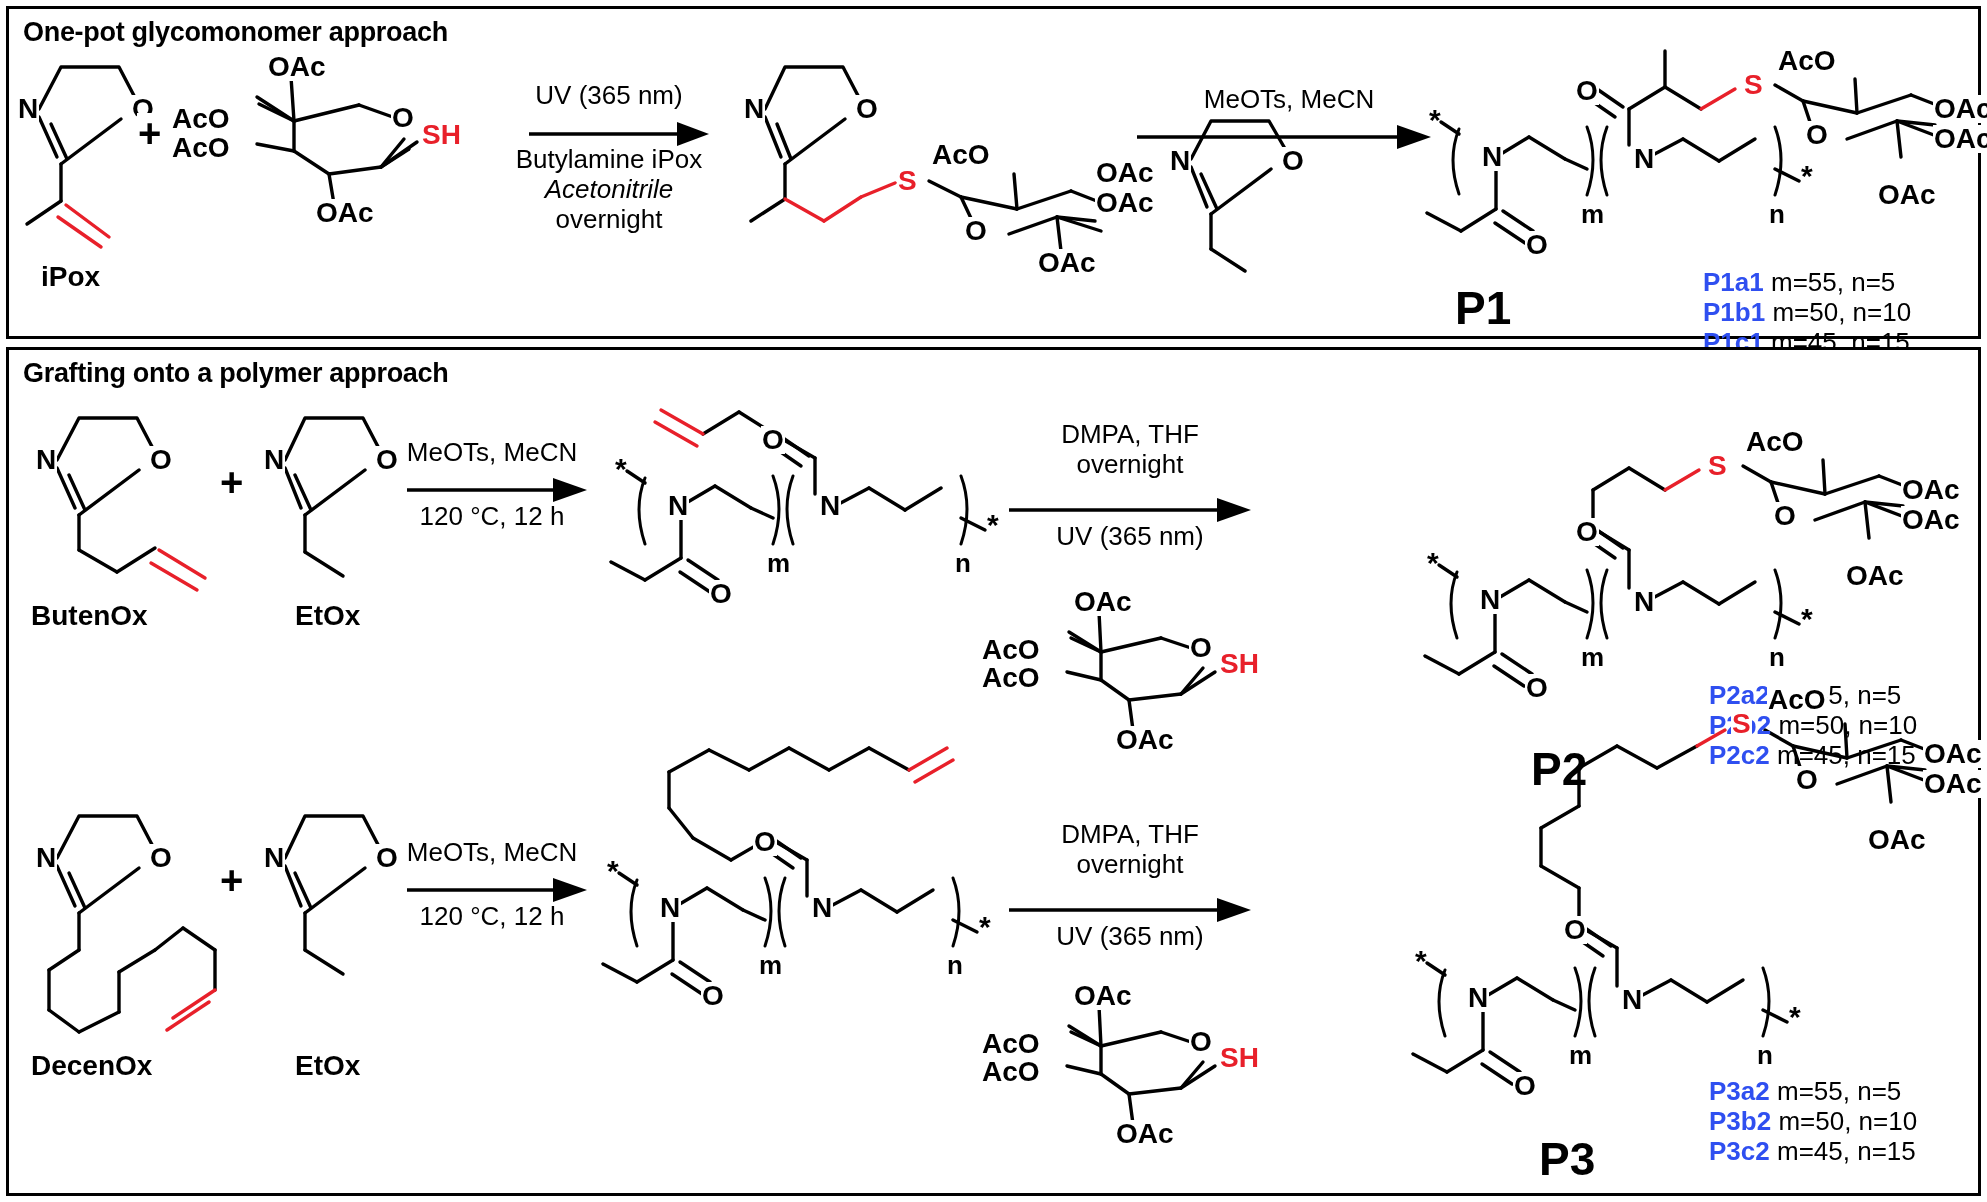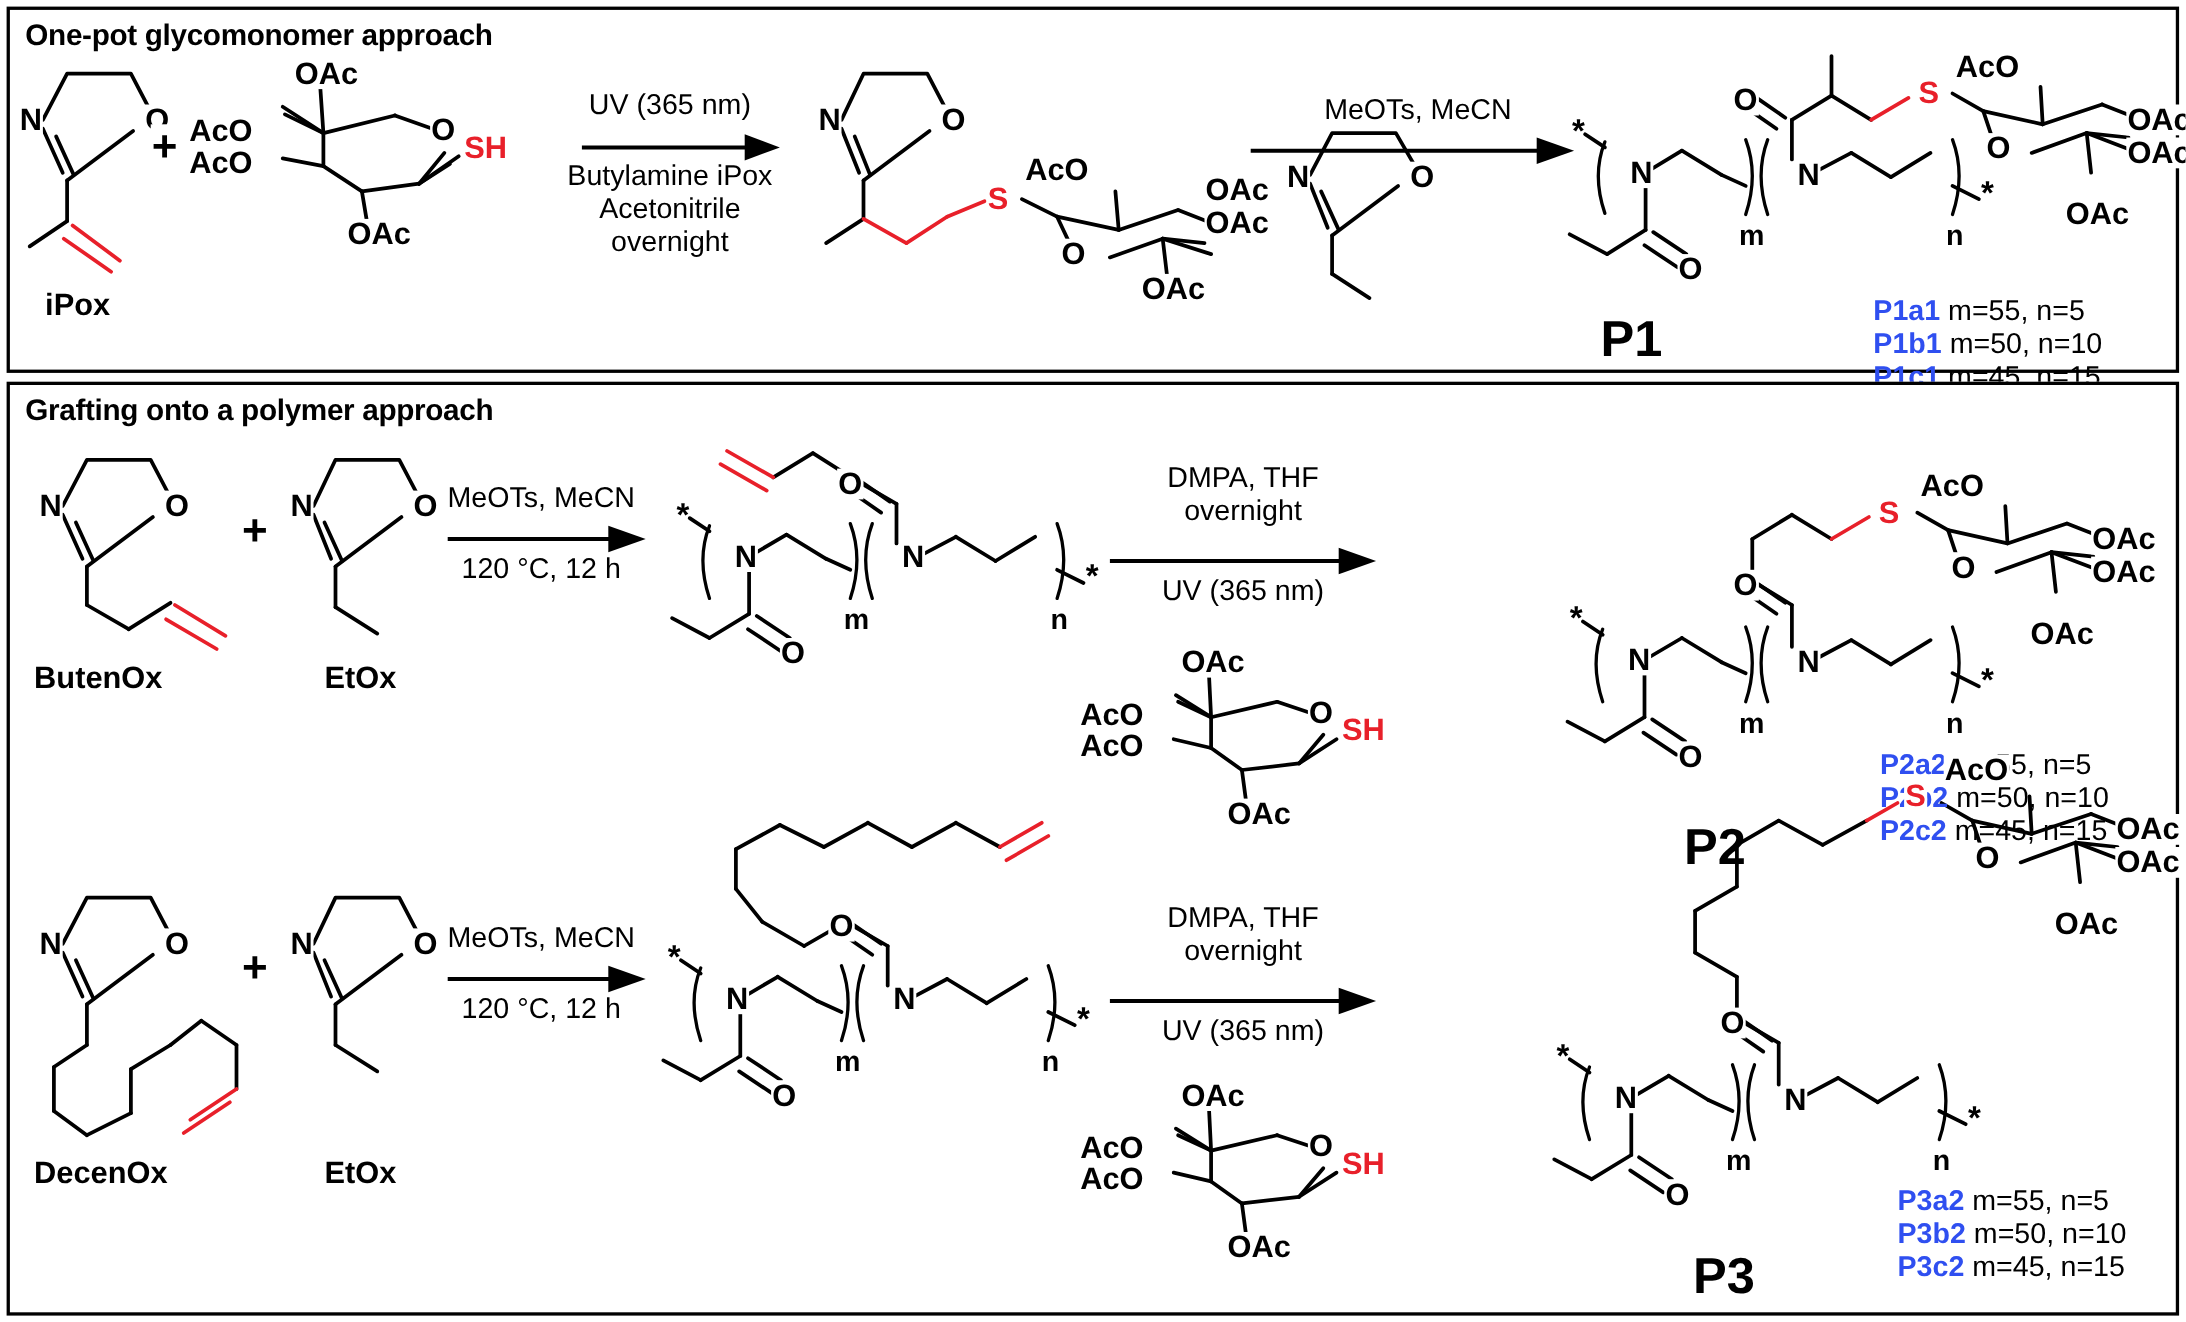--- a/index.html
+++ b/index.html
@@ -242,21 +242,21 @@
     <span class="atom" style="left:1924px;top:116px;">OAc</span>
     <span class="atom" style="left:1868px;top:172px;">OAc</span>
 
     <span class="sub" style="left:1572px;top:190px;">m</span>
     <span class="sub" style="left:1760px;top:190px;">n</span>
     <span class="star" style="left:1420px;top:94px;">*</span>
     <span class="star" style="left:1792px;top:150px;">*</span>
 
     <div class="cond" style="left:480px;top:72px;width:240px;">UV (365 nm)</div>
     <div class="cond" style="left:466px;top:136px;width:268px;">Butylamine iPox</div>
-    <div class="cond" style="left:466px;top:166px;width:268px;">Acetonitrile</div>
+    <div class="cond" style="left:466px;top:166px;width:268px;font-style:italic;">Acetonitrile</div>
     <div class="cond" style="left:466px;top:196px;width:268px;">overnight</div>
     <div class="cond" style="left:1140px;top:76px;width:280px;">MeOTs, MeCN</div>
 
     <span class="cmpd-label" style="left:32px;top:252px;">iPox</span>
     <span class="big-label" style="left:1446px;top:272px;">P1</span>
 
     <div class="legend" style="left:1694px;top:258px;">
       <div><b>P1a1</b> <span>m=55, n=5</span></div>
       <div><b>P1b1</b> <span>m=50, n=10</span></div>
       <div><b>P1c1</b> <span>m=45, n=15</span></div>
@@ -593,20 +593,20 @@
     <span class="atom" style="left:1786px;top:416px;">O</span>
     <span class="atom" style="left:1914px;top:390px;">OAc</span>
     <span class="atom" style="left:1914px;top:420px;">OAc</span>
     <span class="atom" style="left:1858px;top:476px;">OAc</span>
     <span class="sub" style="left:1560px;top:690px;">m</span>
     <span class="sub" style="left:1748px;top:690px;">n</span>
     <span class="star" style="left:1406px;top:594px;">*</span>
     <span class="star" style="left:1780px;top:650px;">*</span>
 
     <span class="big-label" style="left:1530px;top:782px;">P3</span>
-    <div class="legend" style="left:1700px;top:726px;margin-left:16px;">
+    <div class="legend" style="left:1700px;top:726px;">
       <div><b>P3a2</b> <span>m=55, n=5</span></div>
       <div><b>P3b2</b> <span>m=50, n=10</span></div>
       <div><b>P3c2</b> <span>m=45, n=15</span></div>
     </div>
   </div>
 
 </div>
 
 </body></html>

